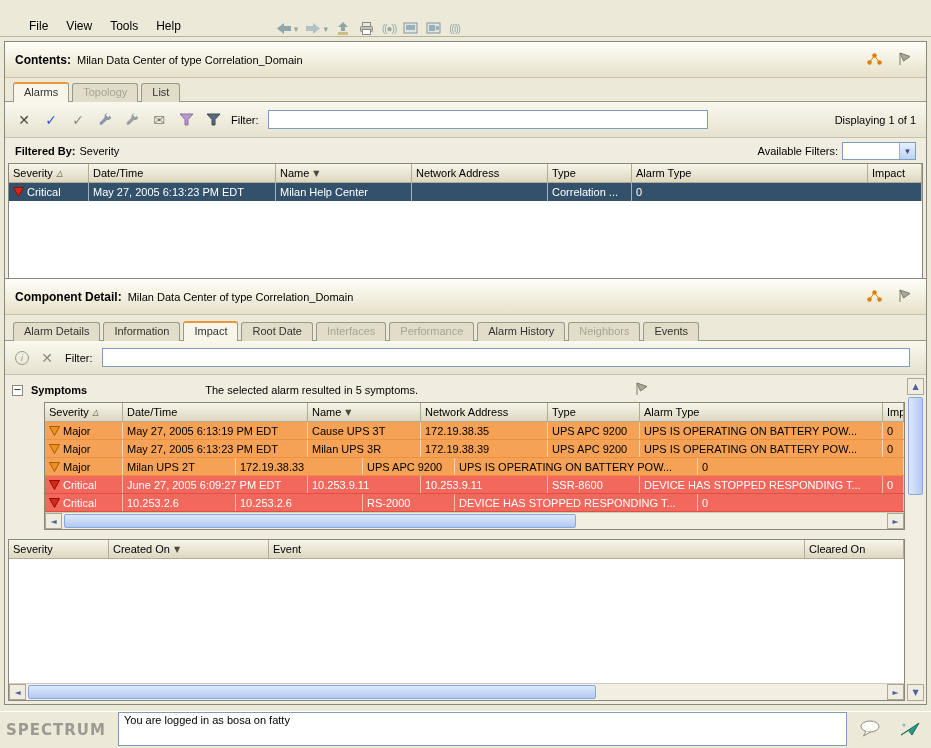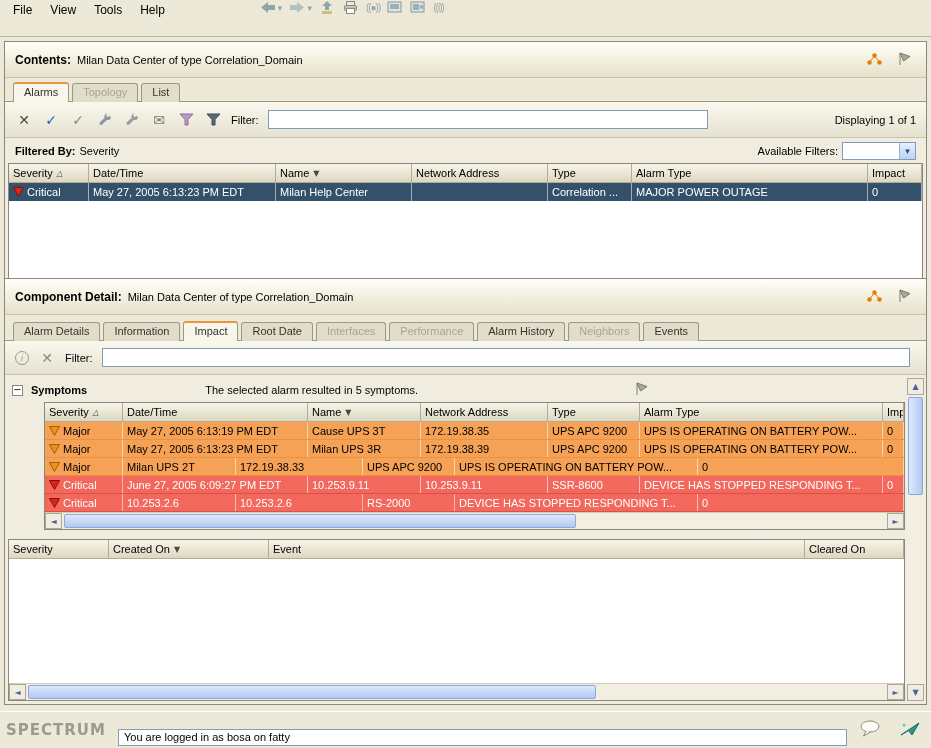--- a/index.html
+++ b/index.html
@@ -2,22 +2,22 @@
 <html><head>
 <meta charset="utf-8">
 <style>
   *{box-sizing:border-box}
   html,body{margin:0;padding:0}
   body{width:931px;height:748px;position:relative;overflow:hidden;background:#ece9d8;
        font-family:"Liberation Sans",sans-serif;font-size:11px;color:#000}
   .uicon{font-family:"DejaVu Sans",sans-serif}
 
   
-  .menubar{position:absolute;top:0;left:0;right:0;height:37px;display:flex;align-items:flex-start;
-           padding:0 4px;background:#ece9d8;border-bottom:1px solid #b8b4a2}
+  .menubar{position:absolute;top:0;left:0;right:0;height:37px;display:flex;align-items:flex-end;
+           padding:0 20px;background:#ece9d8;border-bottom:1px solid #b8b4a2}
   .menu-item{padding:3px 9px;font-size:12px;cursor:default}
   .mb-icons{display:flex;align-items:center;gap:7px;margin-left:86px;color:#93a8a8}
   .mi{display:inline-flex;align-items:center;justify-content:center}
   .mi.dd{font-size:9px;margin-left:-5px;color:#8fa6a6}
   .mb-txticon{font-size:10px;color:#98a8a8;letter-spacing:-1px}
 
   
   .panel{position:absolute;left:4px;width:923px;border:1px solid #8a887a;background:#f0ede0;
          display:flex;flex-direction:column}
   .contents-panel{top:41px;height:276px}
@@ -103,21 +103,21 @@
   .summary{margin-left:110px}
   .section-head .hicon{margin-right:248px}
   .sym-table{margin-left:36px;flex:0 0 auto}
   .events-area{margin-top:9px;flex:1;min-height:0}
 
   
   .statusbar{position:absolute;left:0;right:0;top:711px;height:37px;background:#ece9d8;
              border-top:1px solid #fff;display:flex;align-items:center;padding:0 6px}
   .logo{font-family:"DejaVu Sans",sans-serif;font-weight:bold;font-size:15px;color:#9a9a92;
         letter-spacing:1px;margin-right:12px}
-  .status-msg{flex:1;align-self:flex-end;margin-bottom:2px;height:17px;background:#fff;
+  .status-msg{flex:1;align-self:flex-end;margin-bottom:2px;height:34px;background:#fff;
               border:1px solid #7f9db9;padding:1px 5px;line-height:13px;margin-right:78px}
   .sb-icons{position:absolute;right:10px;top:8px;display:flex;gap:18px;align-items:center}
 </style>
 </head>
 <body>
 
 <div class="menubar">
   <span class="menu-item">File</span>
   <span class="menu-item">View</span>
   <span class="menu-item">Tools</span>
@@ -260,21 +260,20 @@
       <div class="td ct1">
           <svg width="11" height="10">
             <polygon points="0.5,0.5 10.5,0.5 5.5,9.5" fill="#d62718" stroke="#8a1000"></polygon>
           </svg>
           <span>Critical</span>
         </div>
       <div class="td ct2">May 27, 2005 6:13:23 PM EDT</div>
       <div class="td ct3">Milan Help Center</div>
       <div class="td ct4"></div>
       <div class="td ct5">Correlation ...</div>
-      <div class="td ct6">MAJOR POWER OUTAGE</div>
       <div class="td ct7">0</div>
     </div>
     <div class="tfill"></div>
     <div class="hscroll">
       <div class="sbtn uicon">◄</div>
       <div class="strack">
           <div class="sthumb" style="width:66%"></div>
         </div>
       <div class="sbtn uicon">►</div>
     </div>

